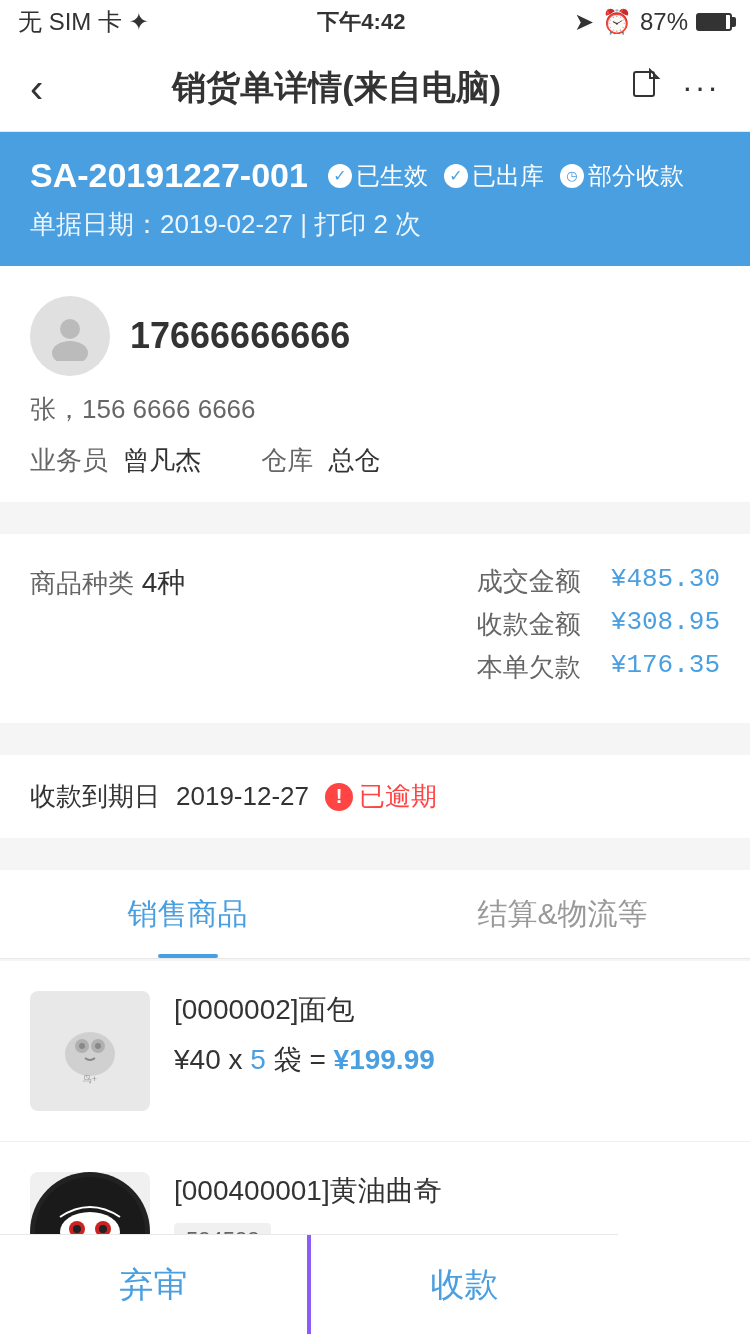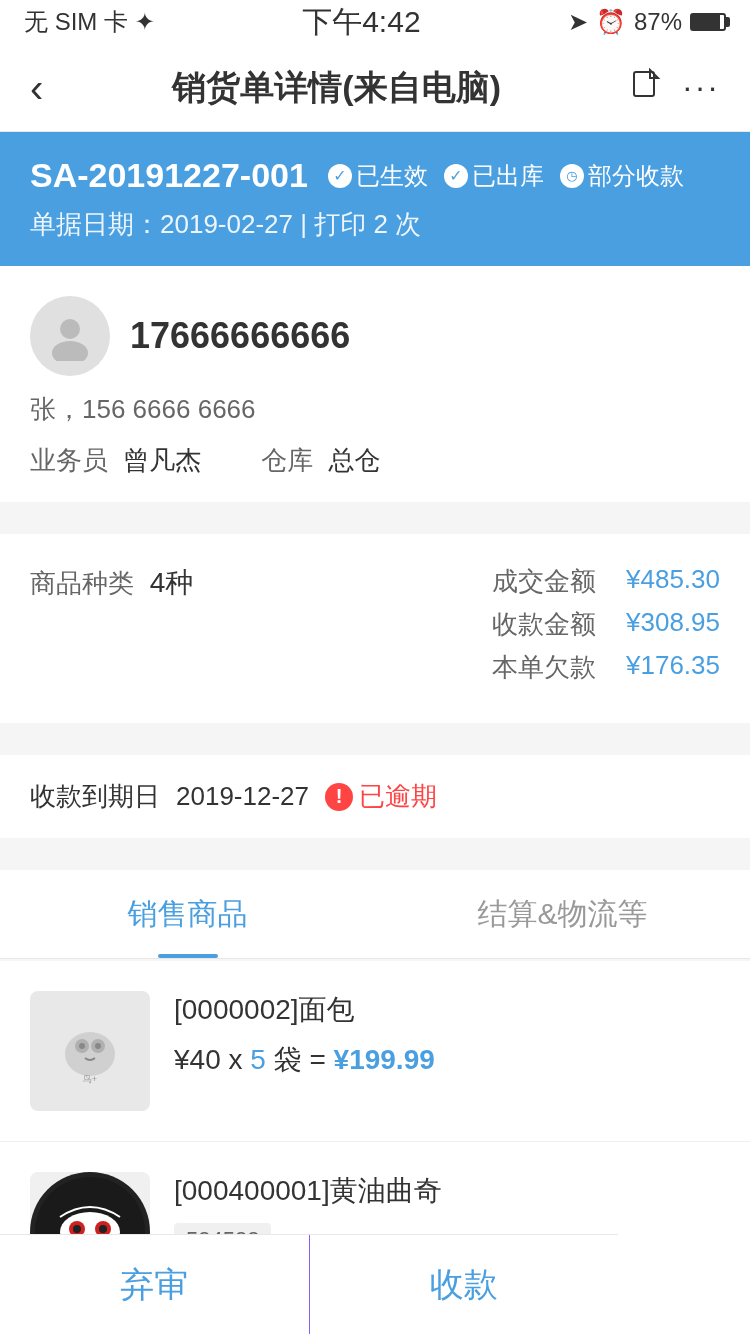--- a/index.html
+++ b/index.html
@@ -14,26 +14,26 @@
       overflow-x: hidden;
     }
 
     
     .status-bar {
       height: 44px;
       background: #fff;
       display: flex;
       align-items: center;
       justify-content: space-between;
-      padding: 0 24px;
+      padding: 0 18px;
       font-size: 24px;
       font-weight: 500;
     }
     .status-left { display: flex; align-items: center; gap: 10px; }
-    .status-center { font-size: 30px; font-weight: 400; }
+    .status-center { font-size: 22px; font-weight: 700; }
     .status-right { display: flex; align-items: center; gap: 8px; font-size: 24px; }
 
     
     .nav-bar {
       height: 88px;
       background: #fff;
       display: flex;
       align-items: center;
       justify-content: space-between;
       padding: 0 30px;
@@ -148,28 +148,29 @@
       background: #fff;
       padding: 30px;
       margin-bottom: 16px;
     }
     .summary-row {
       display: flex;
       justify-content: space-between;
       align-items: flex-start;
     }
     .summary-left { font-size: 26px; color: #666; }
-    .summary-count { color: #333; font-weight: 500; margin-left: 8px; }
+    .summary-count { color: #333; font-weight: 500; margin-left: 0; }
     .summary-right { text-align: right; }
     .summary-item {
       display: flex;
       justify-content: flex-end;
       gap: 30px;
       margin-bottom: 8px;
       font-size: 26px;
+      font-family: Liberation Mono, monospace;
     }
     .summary-item-label { color: #666; }
     .amount-blue { color: #4A9FE0; }
 
     
     .due-section {
       background: #fff;
       padding: 24px 30px;
       margin-bottom: 16px;
       display: flex;
@@ -292,21 +293,21 @@
     }
     .bottom-btn {
       flex: 1;
       display: flex;
       align-items: center;
       justify-content: center;
       font-size: 34px;
       cursor: pointer;
     }
     .bottom-btn-cancel { color: #4A9FE0; }
-    .bottom-btn-confirm { color: #4A9FE0; border-left: 1px solid #8b5cf6; }
+    .bottom-btn-confirm { color: #4A9FE0; border-left: 4px solid #8b5cf6; }
 
     .divider { height: 16px; background: #f5f5f5; }
   </style>
 </head>
 <body>
 
 <div class="status-bar">
   <div class="status-left">
     <span>无 SIM 卡 ✦</span>
   </div>

